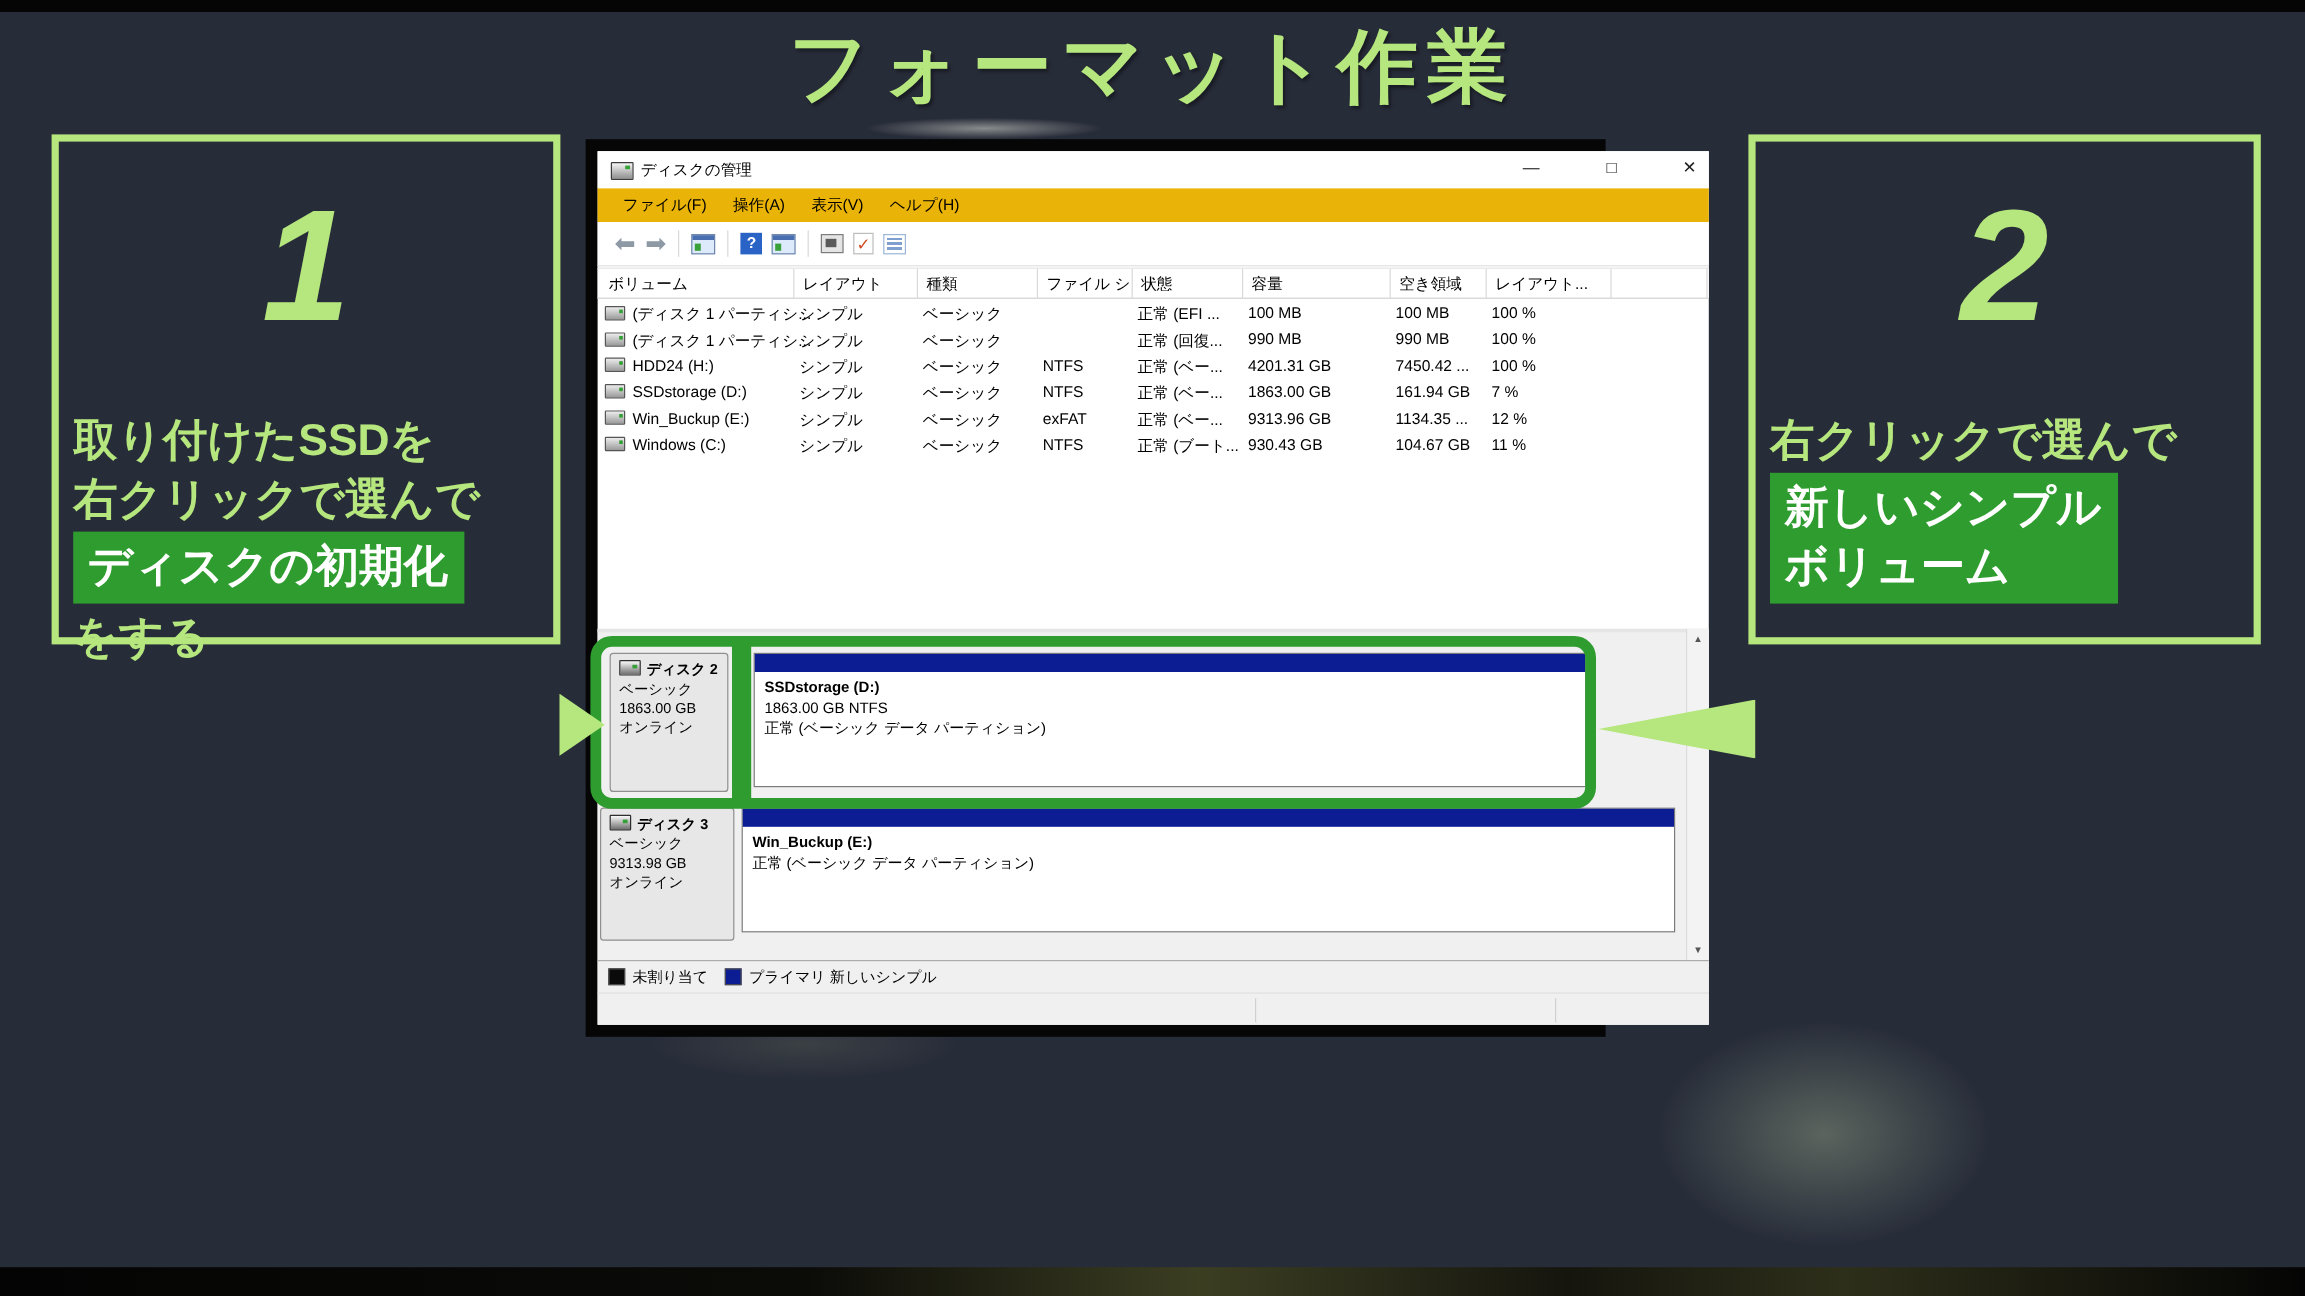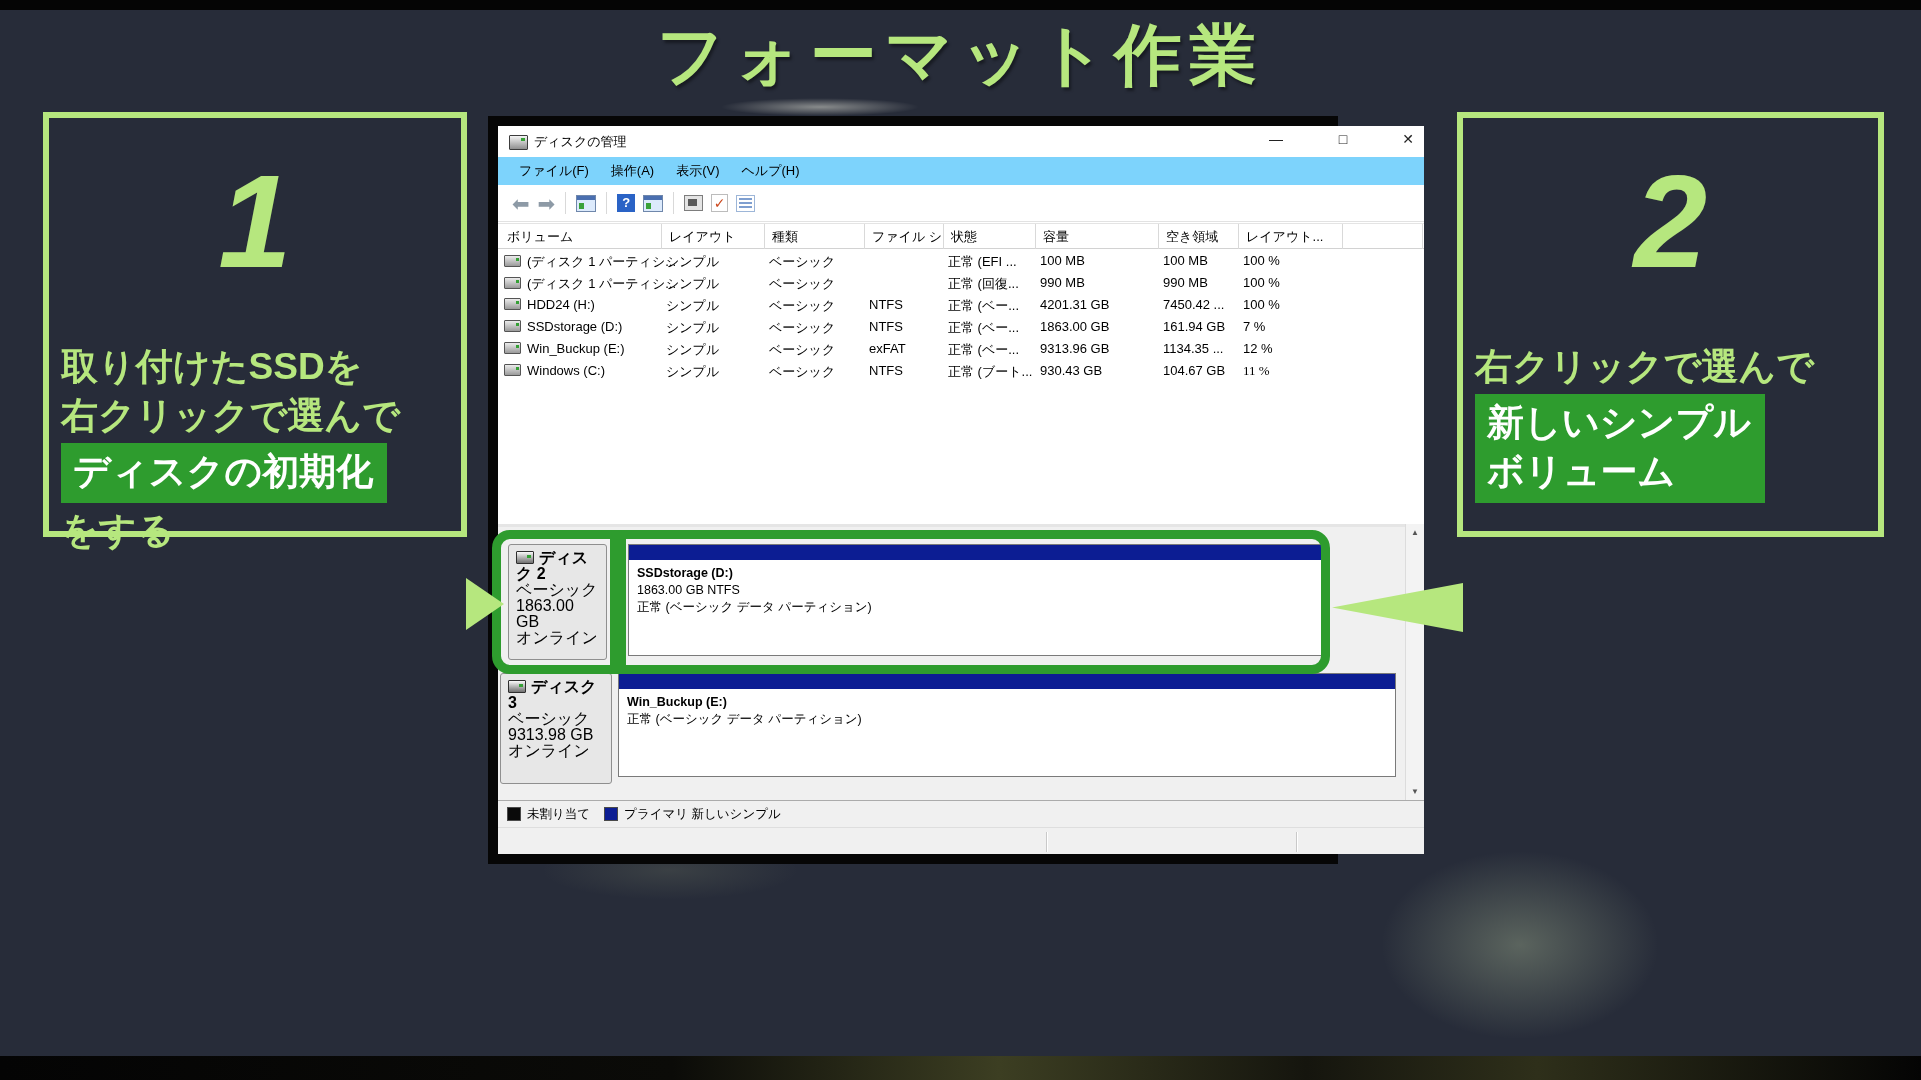--- a/index.html
+++ b/index.html
@@ -30,21 +30,21 @@
 
   
   #win{position:absolute;left:488px;top:116px;width:850px;height:748px;background:#060606;padding:10px;box-sizing:border-box;}
   #win-c{position:relative;width:926px;height:728px;background:#ffffff;font-size:13px;color:#000;}
   .titlebar{position:absolute;top:0;left:0;width:100%;height:31px;background:#fff;}
   .t-icon{position:absolute;left:11px;top:9px;width:17px;height:13px;background:linear-gradient(#f5f5f5,#8f8f8f);
     border:1px solid #3c3c3c;border-radius:1px;}
   .t-icon::after{content:"";position:absolute;right:2px;top:2px;width:4px;height:3px;background:#36a336;}
   .t-text{position:absolute;left:36px;top:7px;font-size:13px;}
   .wctl{position:absolute;top:5px;width:34px;text-align:center;font-size:14px;color:#222;cursor:default;}
-  .menubar{position:absolute;top:31px;left:0;width:100%;height:28px;background:#7dd3fc;display:flex;align-items:center;}
+  .menubar{position:absolute;top:31px;left:0;width:100%;height:28px;background:#eab308;display:flex;align-items:center;}
   .menu-item{padding:0 11px;font-size:13px;}
   .menu-item:first-child{margin-left:10px;}
   .toolbar{position:absolute;top:59px;left:0;width:100%;height:37px;background:#fff;
     border-bottom:1px solid #e2e2e2;display:flex;align-items:center;padding-left:10px;box-sizing:border-box;}
   .tb-arrow{font-size:21px;color:#8d9aa6;margin:0 4px;line-height:1;}
   .tb-sep{width:1px;height:22px;background:#d9d9d9;margin:0 6px;}
   .tb-ic{width:20px;height:17px;margin:0 4px;position:relative;box-sizing:border-box;}
   .ic-win{border:1px solid #6f87ab;background:#dceafc;}
   .ic-win::before{content:"";position:absolute;left:0;top:0;right:0;height:4px;background:#4a6fb0;}
   .ic-win::after{content:"";position:absolute;left:2px;bottom:2px;width:5px;height:6px;background:#3aa13a;}
@@ -69,21 +69,21 @@
   .vol-ic::after{content:"";position:absolute;right:1px;top:2px;width:3px;height:3px;background:#35a035;}
 
   .gpane{position:absolute;top:398px;left:0;width:926px;height:276px;background:#f0f0f0;
     border-top:3px solid #e5e5e5;box-sizing:border-box;}
   .vscroll{position:absolute;top:398px;left:907px;width:19px;height:276px;background:#f3f3f3;
     border-left:1px solid #dcdcdc;box-sizing:border-box;}
   .sb-btn{position:absolute;left:0;width:18px;height:17px;text-align:center;font-size:8px;color:#555;line-height:17px;}
   .sb-up{top:0;} .sb-down{bottom:0;}
 
   .dlabel{position:absolute;background:#e7e7e7;border:1px solid #8f8f8f;border-radius:3px;
-    padding:5px 7px;box-sizing:border-box;font-size:16px;line-height:16px;z-index:4;}
+    padding:5px 7px;box-sizing:border-box;font-size:12px;line-height:16px;z-index:4;}
   .dlabel .dname{font-weight:bold;}
   .disk-ic{display:inline-block;width:16px;height:11px;background:linear-gradient(#fafafa,#707070);
     border:1px solid #2e2e2e;border-radius:1px;margin-right:5px;position:relative;vertical-align:-1px;}
   .disk-ic::after{content:"";position:absolute;right:2px;top:3px;width:4px;height:3px;background:#35a035;}
   .dvol{position:absolute;background:#fff;border:1px solid #7a7a7a;box-sizing:border-box;z-index:4;}
   .vband{height:15px;background:#0c1d93;}
   .dvol .vtxt{padding:5px 8px;line-height:17px;font-size:12.5px;}
   .dvol .vtitle{font-weight:bold;}
 
   #dlabel2{left:10px;top:418px;width:99px;height:116px;}
@@ -233,21 +233,21 @@
             <span class="lv-cell" style="left: 745px;">12 %</span>
           </div>
           <div class="lv-row">
             <span class="lv-cell" style="left: 6px;"><span class="vol-ic"></span>Windows (C:)</span>
             <span class="lv-cell" style="left: 168px;">シンプル</span>
             <span class="lv-cell" style="left: 271px;">ベーシック</span>
             <span class="lv-cell" style="left: 371px;">NTFS</span>
             <span class="lv-cell" style="left: 450px;">正常 (ブート...</span>
             <span class="lv-cell" style="left: 542px;">930.43 GB</span>
             <span class="lv-cell" style="left: 665px;">104.67 GB</span>
-            <span class="lv-cell" style="left: 745px; font-family: Liberation Serif, serif;">11 %</span>
+            <span class="lv-cell" style="left: 745px;">11 %</span>
           </div>
         </div>
 
       <div class="gpane"></div>
 
       <div class="dlabel" id="dlabel2">
         <div class="dname"><span class="disk-ic"></span><span>ディスク 2</span></div>
         <div>ベーシック</div>
         <div>1863.00 GB</div>
         <div>オンライン</div>

